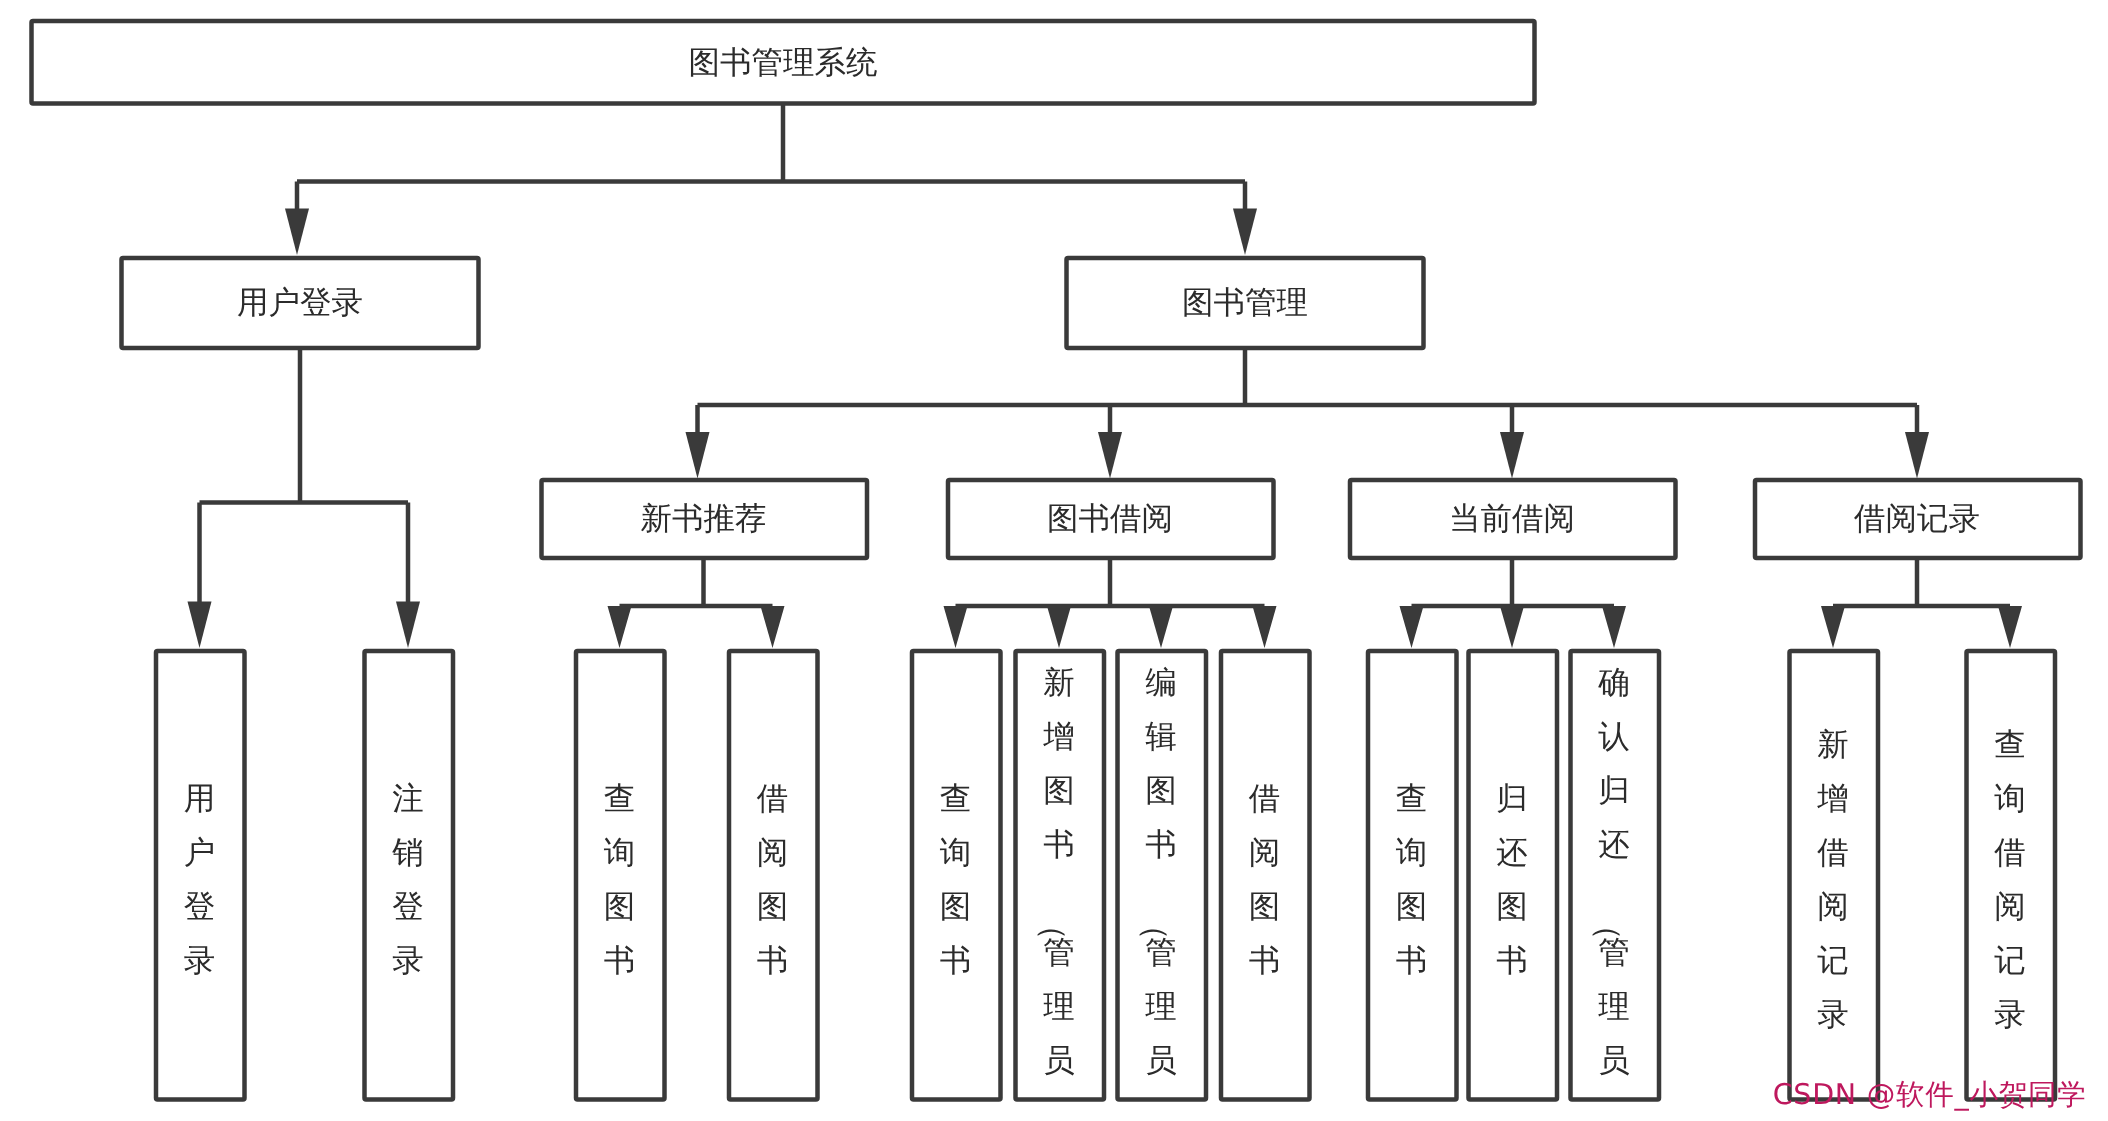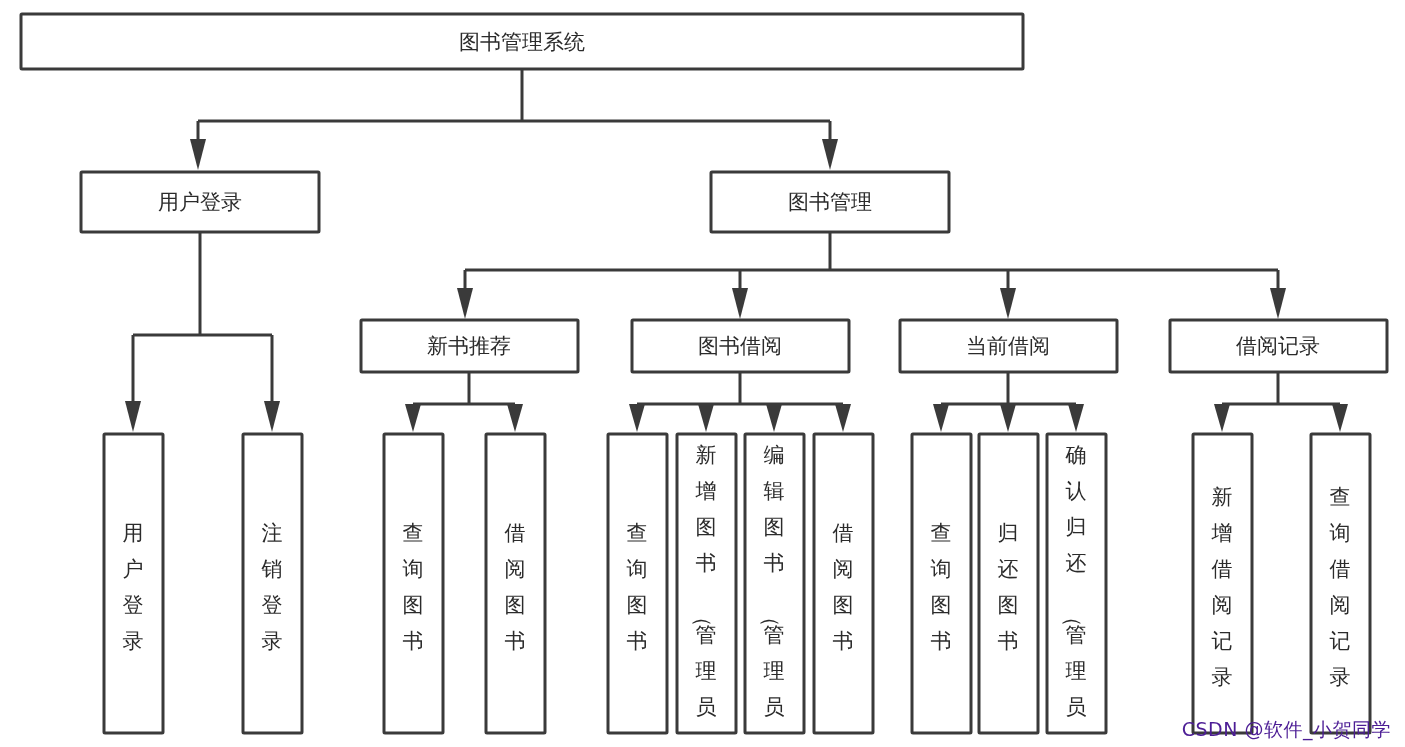--- a/index.html
+++ b/index.html
@@ -55,21 +55,21 @@
     font-size: 21px;
     fill: #2b2b2b;
     text-anchor: middle;
   }
   .watermark {
     position: absolute;
     right: 14px;
     bottom: 4px;
     font-family: "DejaVu Sans", "Liberation Sans", sans-serif;
     font-size: 19px;
-    color: #4c1d95;
+    color: #be185d;
     letter-spacing: 0.5px;
     white-space: nowrap;
     user-select: none;
   }
 </style>
 </head>
 <body>
 
 <div id="diagram-root">
 

